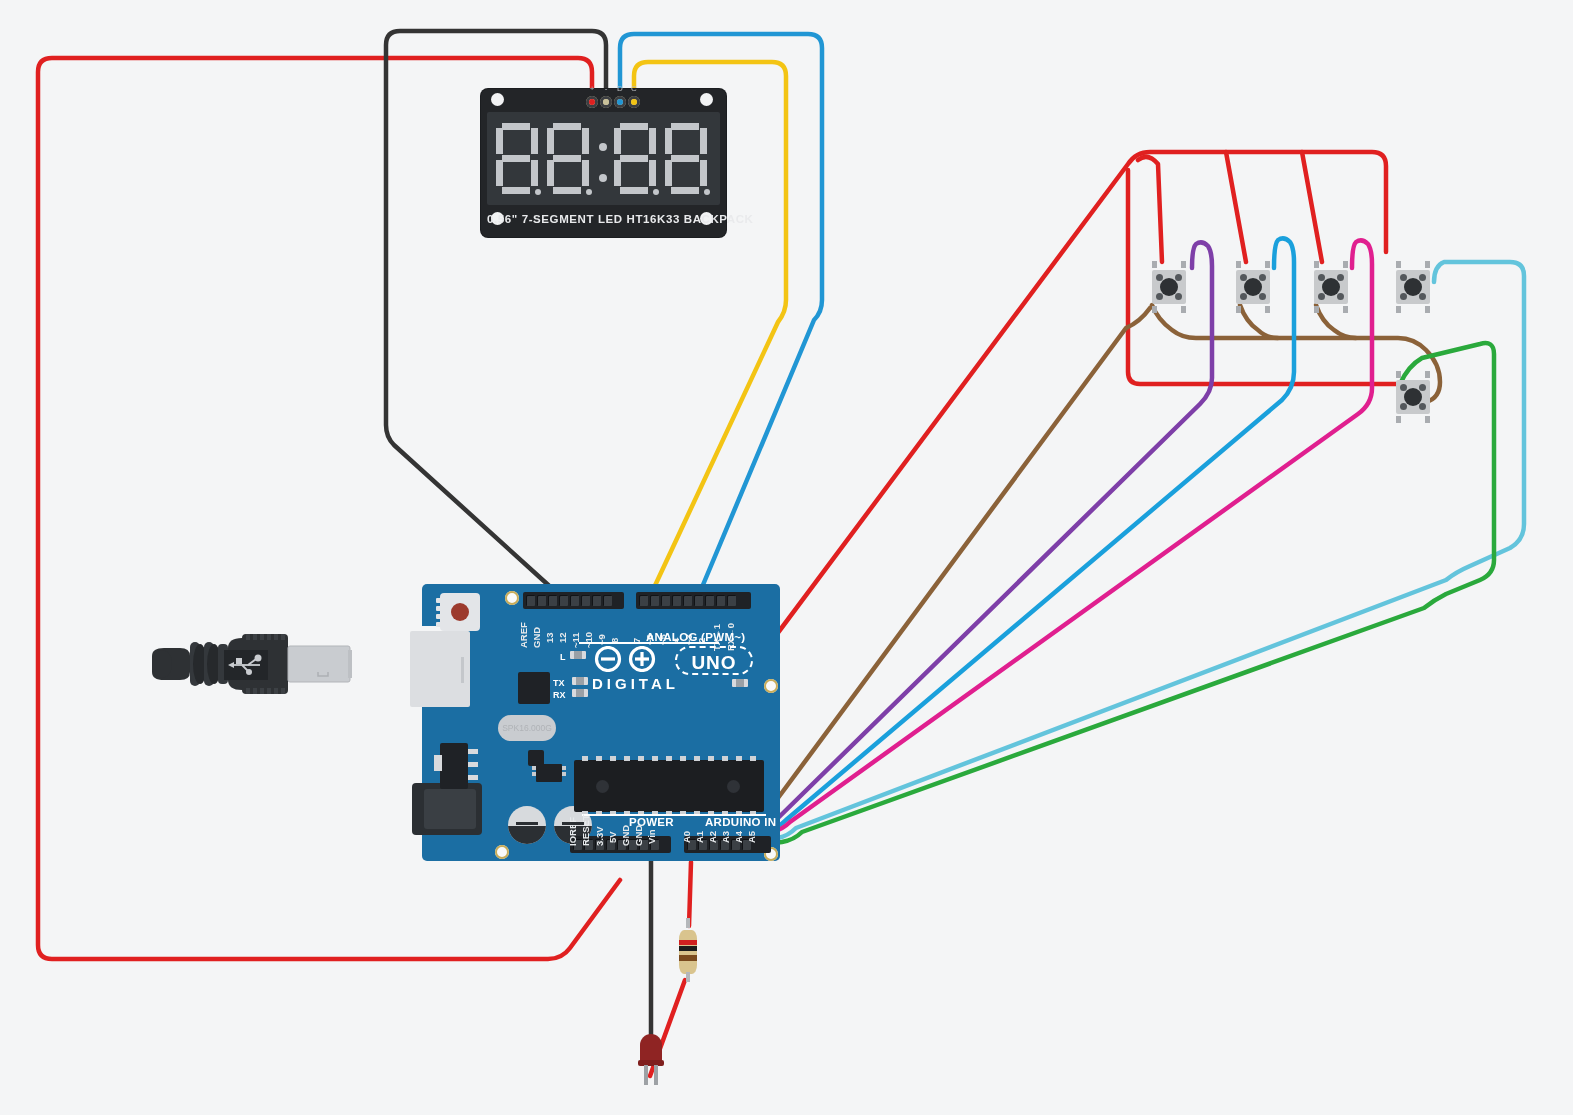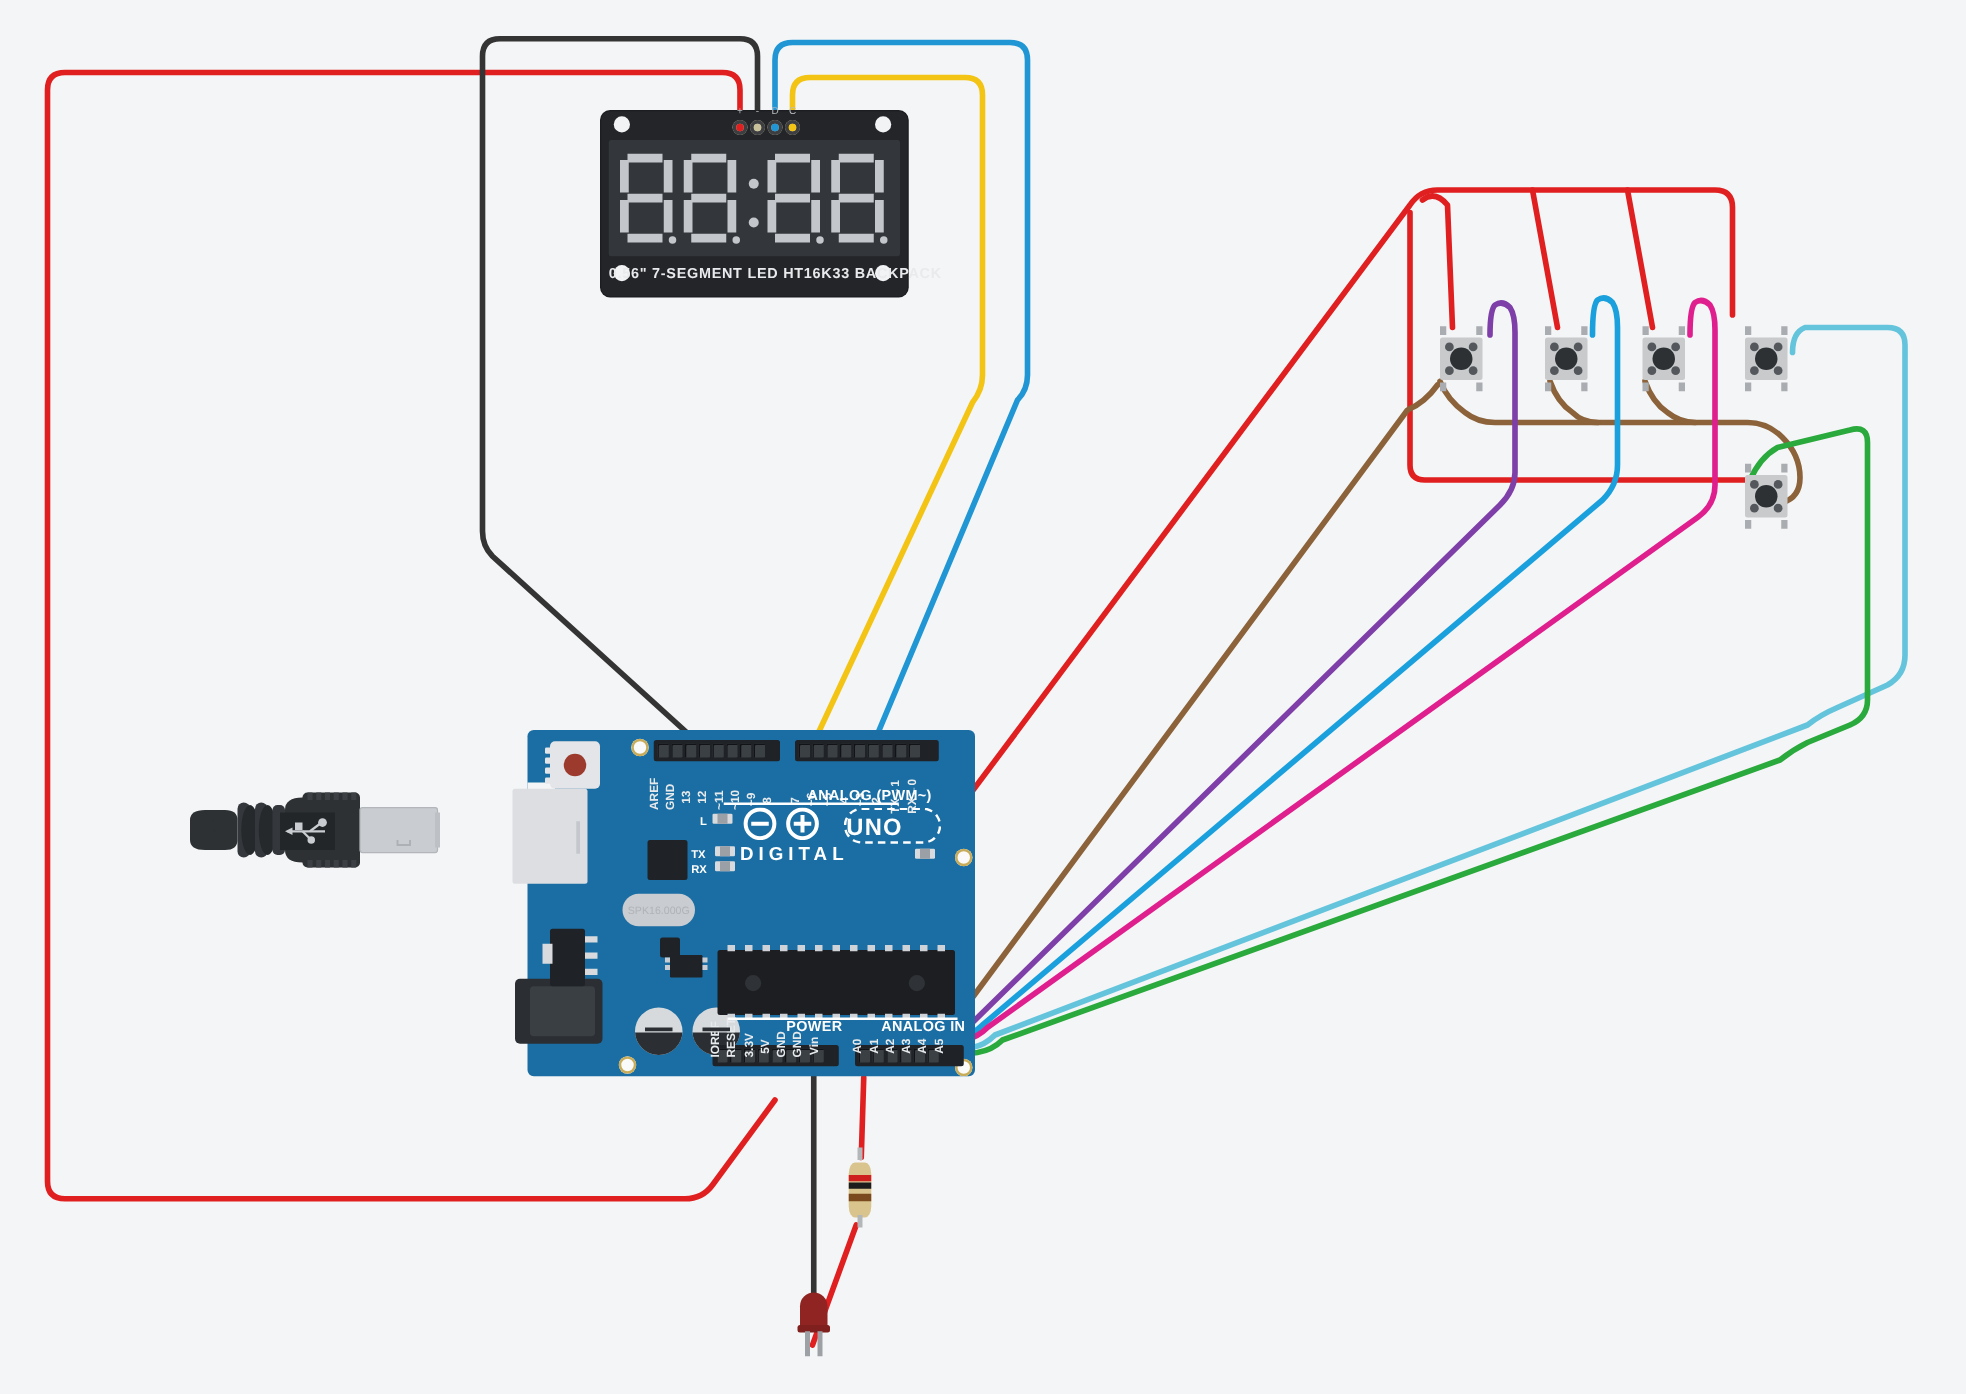--- a/index.html
+++ b/index.html
@@ -197,20 +197,21 @@
   #uno-badge {
     position: absolute;
     left: 253px; top: 62px;
     width: 78px; height: 29px;
     border: 2px dashed #ffffff;
     border-radius: 15px;
     color: #ffffff;
     font-size: 19px;
     font-weight: bold;
     letter-spacing: 1px;
+    text-align: center;
     line-height: 29px;
     box-sizing: border-box;
     font-family: "Liberation Sans", sans-serif;
   }
   .ledlbl {
     position: absolute;
     color: #ffffff;
     font-size: 9px;
     font-weight: bold;
     font-family: "Liberation Sans", sans-serif;
@@ -760,21 +761,21 @@
       <div class="slot"></div>
         <div class="slot"></div>
         <div class="slot"></div>
       <div class="slot"></div>
         <div class="slot"></div>
         <div class="slot"></div>
     </div>
 
     <div class="grpline" style="left:160px; top:230px; width:184px;"></div>
     <div class="grouplbl" style="left:207px; top:232px;">POWER</div>
-    <div class="grouplbl" style="left:283px; top:232px;">ANALOG IN</div>
+    <div class="grouplbl" style="left:283px; top:232px;">ARDUINO IN</div>
 
     <div class="pinlbl" style="left:156px; top:251px;">IOREF</div>
     <div class="pinlbl" style="left:169px; top:251px;">RESET</div>
     <div class="pinlbl" style="left:183px; top:251px;">3.3V</div>
     <div class="pinlbl" style="left:196px; top:248px;">5V</div>
     <div class="pinlbl" style="left:209px; top:251px;">GND</div>
     <div class="pinlbl" style="left:222px; top:251px;">GND</div>
     <div class="pinlbl" style="left:235px; top:249px;">Vin</div>
 
     <div class="pinlbl" style="left:270px; top:248px;">A0</div>

